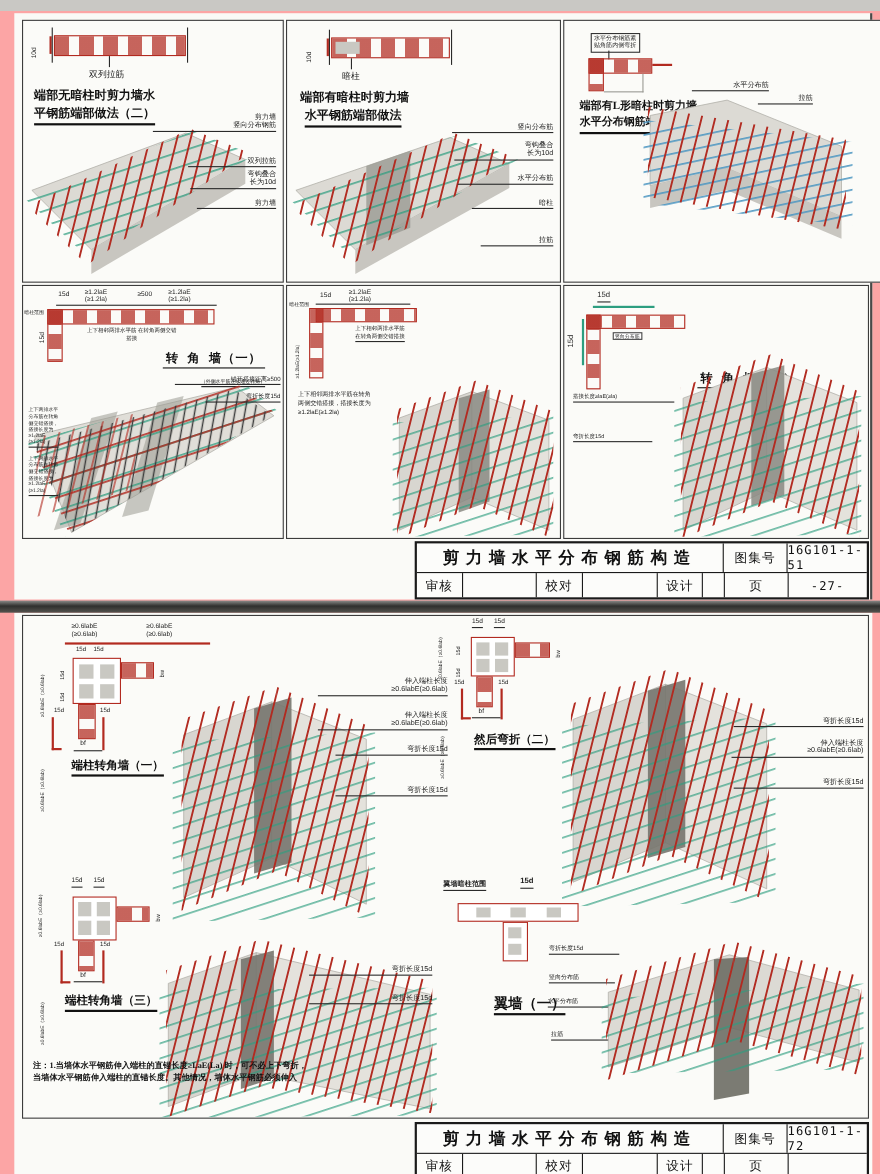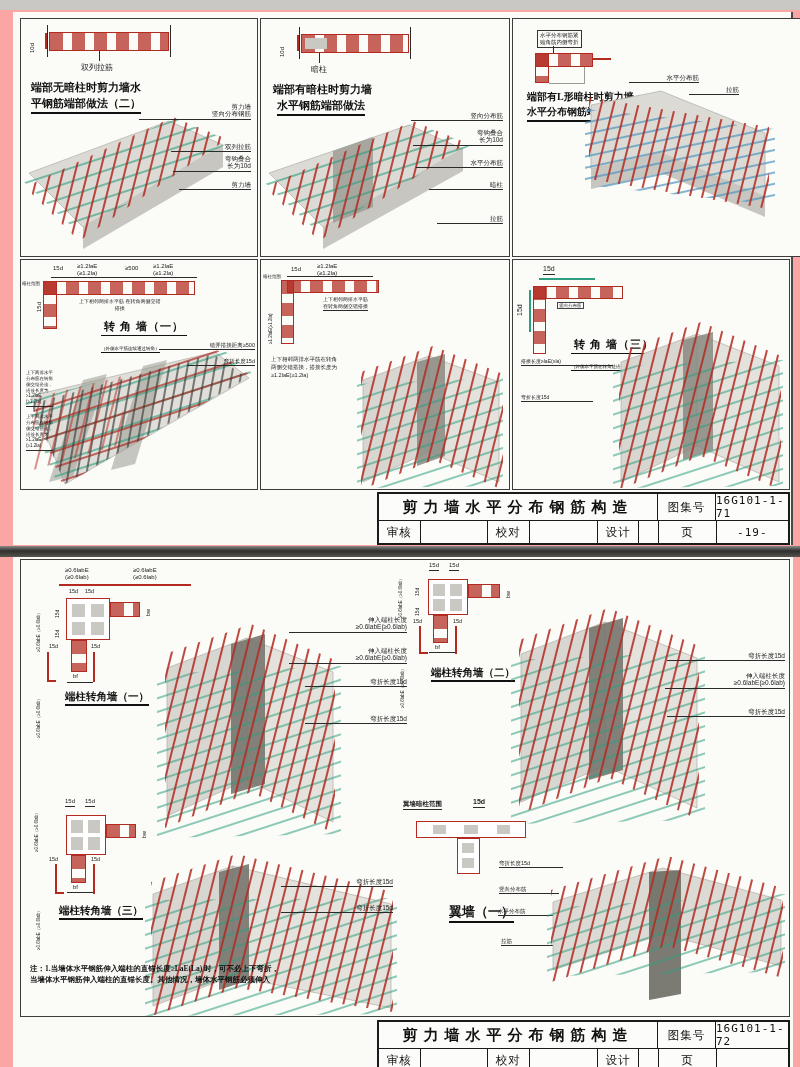--- a/index.html
+++ b/index.html
@@ -9,21 +9,21 @@
 .page{position:absolute;background:#fafaf7}
 .panel{position:absolute;border:1px solid #3c3c3c;background:#fbfbf8}
 .frame{position:absolute;border:1.5px solid #3c3c3c;background:#fbfbf8}
 .divider{position:absolute;left:0;width:800px;background:linear-gradient(#8a8a88,#2f2f2d 45%,#55544f)}
 .lbl{position:absolute;font-size:6.5px;color:#1c1c1c;line-height:1.2;white-space:nowrap}
 .u{border-bottom:1px solid #2a2a2a;padding-bottom:1px}
 .dim{position:absolute;font-size:6px;color:#1c1c1c;text-align:center;line-height:1.15;white-space:nowrap}
 .vrot{position:absolute;font-size:6px;color:#1c1c1c;white-space:nowrap;transform:rotate(-90deg);transform-origin:left top;line-height:1.1}
 .ptitle{position:absolute;font-size:11px;font-weight:bold;color:#111;font-family:"Liberation Serif",serif;white-space:nowrap;line-height:1.25}
 .pul{border-bottom:2px solid #111;padding-bottom:1px}
-.wtitle{position:absolute;text-align:left;font-family:Liberation Sans, sans-serif;color:#111;white-space:nowrap}
+.wtitle{position:absolute;text-align:right;font-family:Liberation Mono, monospace;color:#111;white-space:nowrap}
 .wtitle .t{font-size:11px;font-weight:bold;letter-spacing:1px;border-bottom:1.5px solid #111;padding:0 3px 1px;display:inline-block}
 .wtitle .s{font-size:4.5px;border-bottom:1px solid #111;padding-bottom:1px;display:inline-block}
 .rbar{position:absolute;border:1.5px solid #b22a20;background:repeating-linear-gradient(90deg,rgba(178,42,32,.72) 0 13px,rgba(178,42,32,0) 13px 22px)}
 .rbarv{position:absolute;border:1.5px solid #b22a20;background:repeating-linear-gradient(180deg,rgba(178,42,32,.72) 0 13px,rgba(178,42,32,0) 13px 22px)}
 .rline{position:absolute;background:#b22a20}
 .kline{position:absolute;background:#2a2a2a}
 .gline{position:absolute;background:#2d9e80}
 .colbox{position:absolute;border:1.6px solid #b22a20;background:#fff}
 .gsq{position:absolute;background:#c9c8c2}
 .fig{position:absolute}
@@ -249,31 +249,31 @@
       <polygon points="4,52 174,46 174,172 4,174" fill="url(#pGH)" opacity="0.9"></polygon>
       <polygon points="10,38 92,8 92,142 10,176" fill="url(#pRV)"></polygon>
       <polygon points="92,8 172,42 172,176 92,142" fill="url(#pRV)"></polygon>
     </svg>
   </div>
 
   <div class="tb" style="left:377px;top:482px;width:413px;height:53px">
     <div class="r1">
       <div class="cell maincell" style="flex:1">剪力墙水平分布钢筋构造</div>
       <div class="cell small" style="width:58px">图集号</div>
-      <div class="cell num" style="width:72px;border-right:none">16G101-1-71</div>
+      <div class="cell num" style="width:72px;border-right:none">16G101-1-51</div>
     </div>
     <div class="r2">
       <div class="cell small" style="width:42px">审核</div>
       <div class="cell" style="width:68px"></div>
       <div class="cell small" style="width:42px">校对</div>
       <div class="cell" style="width:69px"></div>
       <div class="cell small" style="width:42px">设计</div>
       <div class="cell" style="width:20px"></div>
       <div class="cell small" style="width:58px">页</div>
-      <div class="cell num" style="width:72px;border-right:none">-19-</div>
+      <div class="cell num" style="width:72px;border-right:none">-27-</div>
     </div>
   </div>
 
   <div class="divider" style="top:536px;height:11px"></div>
 
   <div class="frame" style="left:20px;top:549px;width:770px;height:458px">
 
     <div class="dim" style="left:44px;top:7px">
       <div>≥0.6labE</div>
       <div>(≥0.6lab)</div>
@@ -340,21 +340,21 @@
     <div class="vrot" style="left:484px;top:38px;font-size:5.5px">bw</div>
     <div class="rbarv" style="left:412px;top:55px;width:15px;height:28px"></div>
     <div class="dim" style="left:392px;top:58px;font-size:5.5px">15d</div>
     <div class="dim" style="left:432px;top:58px;font-size:5.5px">15d</div>
     <div class="rline" style="left:398px;top:66px;width:2px;height:28px"></div>
     <div class="rline" style="left:398px;top:92px;width:9px;height:2px"></div>
     <div class="rline" style="left:434px;top:66px;width:2px;height:28px"></div>
     <div class="vrot" style="left:380px;top:148px;font-size:4.5px">≥0.6labE（≥0.6lab）</div>
     <div class="kline" style="left:408px;top:92px;width:26px;height:1px"></div>
     <div class="dim" style="left:414px;top:84px;font-size:6px">bf</div>
-    <div class="ptitle pul" style="left:410px;top:106px;font-size:10.5px">端柱转角墙（二）</div>
+    <div class="ptitle pul" style="left:410px;top:106px;font-size:10.5px">然后弯折（二）</div>
     <div class="vrot" style="left:592px;top:108px;font-size:4.5px">≥0.6laE（≥0.6lab）</div>
     <svg class="fig" style="left:482px;top:34px" width="210" height="230" viewBox="0 0 210 230">
       <polygon points="18,60 102,28 102,172 18,208" fill="#d8d6d0" stroke="#b0aea8" stroke-width="0.7"></polygon>
       <polygon points="102,28 194,64 194,214 102,172" fill="#e4e2dc" stroke="#b0aea8" stroke-width="0.7"></polygon>
       <polygon points="86,34 120,24 120,176 86,186" fill="#77766e" opacity="0.9"></polygon>
       <polygon points="8,66 202,58 202,226 8,230" fill="url(#pGH)" opacity="0.9"></polygon>
       <polygon points="16,46 106,14 106,184 16,220" fill="url(#pRV)"></polygon>
       <polygon points="106,14 196,52 196,226 106,184" fill="url(#pRV)"></polygon>
     </svg>
     <div class="co" style="left:646px;top:92px;width:118px">弯折长度15d</div>

